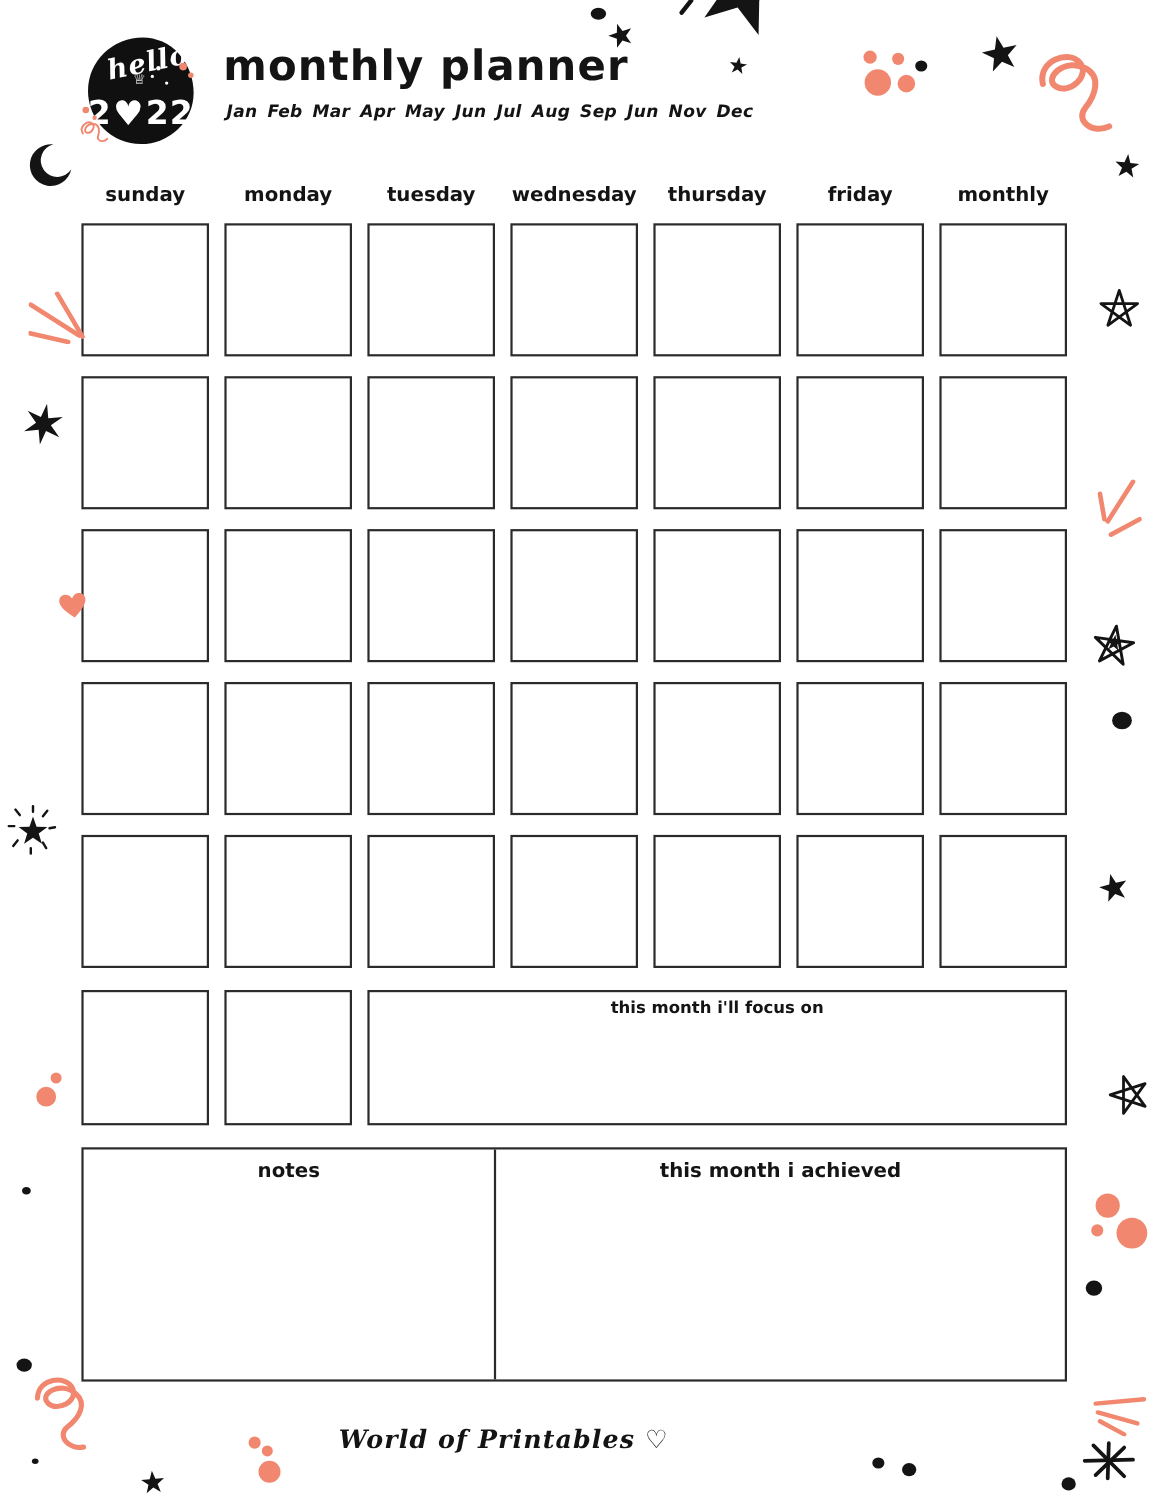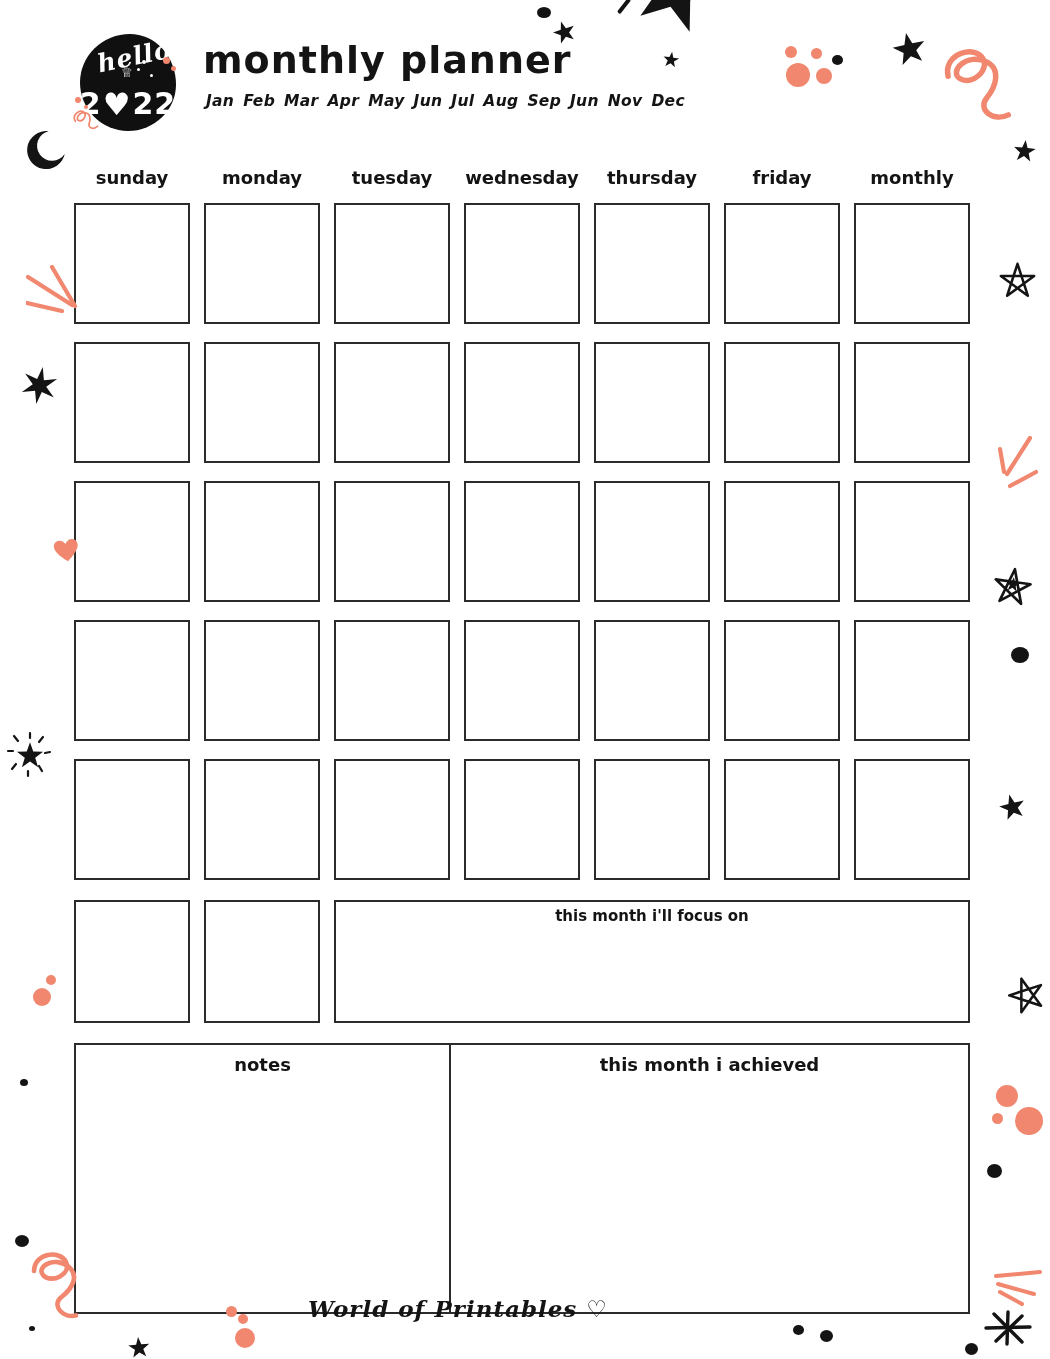--- a/index.html
+++ b/index.html
@@ -49,21 +49,21 @@
   .c6{width:116px;height:123px;}
   .c6a{left:74px;top:900px;}
   .c6b{left:204px;top:900px;}
   .focusbox{
     left:334px;top:900px;width:636px;height:123px;
     border:2px solid #2b2b2b;box-sizing:border-box;background:#fff;
   }
   .focusbox .lbl{margin-top:5px;text-align:center;font-size:15px;font-weight:bold;}
   
   .notesbox{
-    left:74px;top:1043px;width:896px;height:271px;border:2px solid #2b2b2b;
+    left:74px;top:1043px;width:896px;height:213px;border:2px solid #2b2b2b;
     box-sizing:border-box;display:flex;background:#fff;
   }
   .notes-left{width:375px;border-right:2px solid #2b2b2b;box-sizing:border-box;}
   .notes-right{flex:1;}
   .notesbox .lbl{margin-top:9px;text-align:center;font-size:18px;font-weight:bold;}
   
   .footer{
     left:0;top:1295px;width:916px;text-align:center;
     font-family:"DejaVu Serif","Liberation Serif",serif;
     font-style:italic;font-weight:bold;font-size:23px;letter-spacing:1px;

